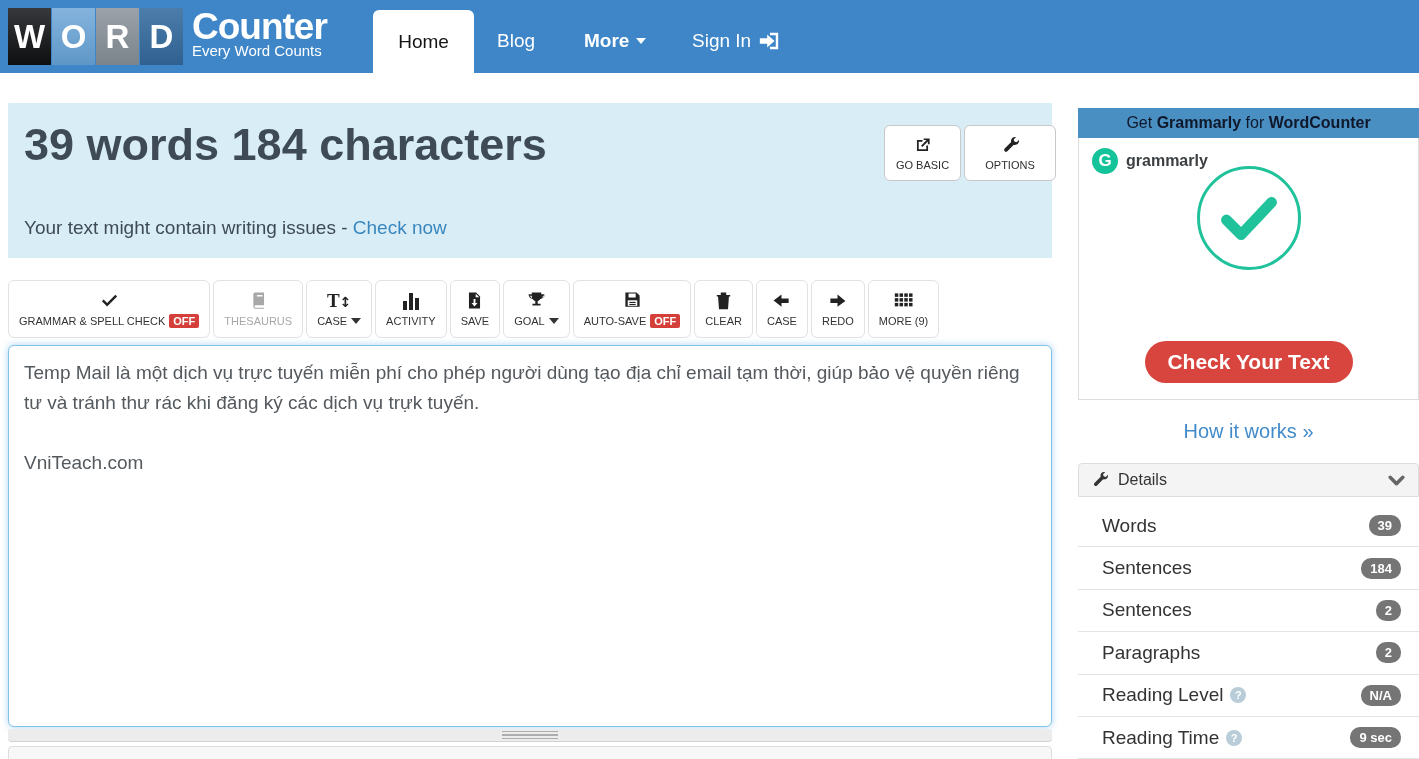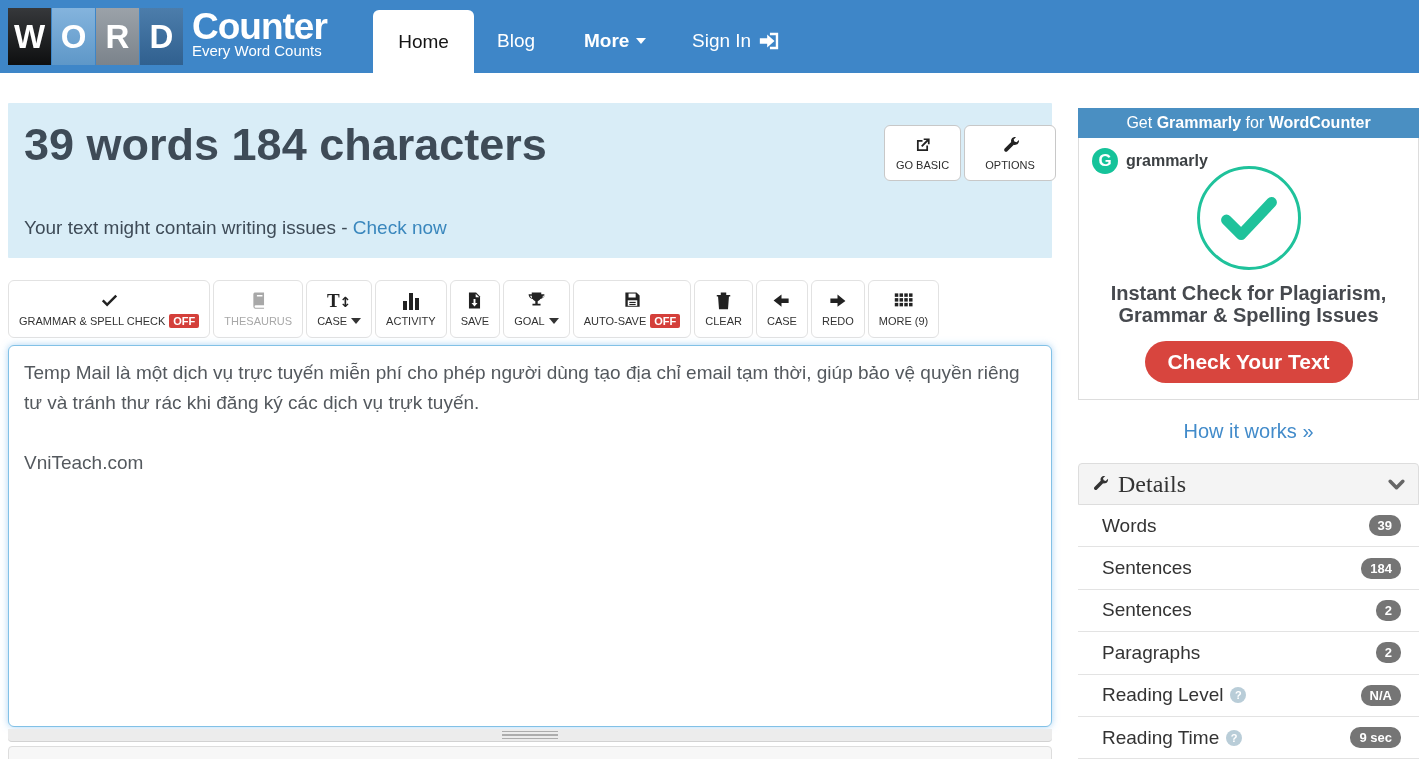--- a/index.html
+++ b/index.html
@@ -64,43 +64,43 @@
 
   .resize-strip { position:absolute; left:8px; top:729px; width:1044px; height:13px;
     background:#ececec; border-bottom:1px solid #d2d2d2; border-radius:0 0 4px 4px; cursor:row-resize; }
   .grip { width:56px; height:9px; margin:2px auto 0;
     background:repeating-linear-gradient(to bottom,#adadad 0 1.5px,transparent 1.5px 3.5px); }
   .bottom-panel { position:absolute; left:8px; top:746px; width:1044px; height:20px;
     background:#f7f7f7; border:1px solid #ddd; border-radius:4px 4px 0 0; }
 
   
   .ad-header { position:absolute; left:1078px; top:108px; width:341px; height:30px; background:#4a8fc2;
-    color:#ffffff; font-size:16px; display:flex; align-items:center; justify-content:center; }
+    color:#0f172a; font-size:16px; display:flex; align-items:center; justify-content:center; }
   .ad-header b { font-weight:bold; }
   .ad-body { position:absolute; left:1078px; top:138px; width:341px; height:262px; background:#fff;
     border:1px solid #ddd; border-top:none; cursor:pointer; }
   .g-logo-row { position:absolute; left:13px; top:10px; display:flex; align-items:center; gap:8px; }
   .g-circle { width:26px; height:26px; border-radius:50%; background:#15c39a; color:#fff;
     font-weight:bold; font-size:17px; display:flex; align-items:center; justify-content:center; }
   .g-name { font-size:16px; font-weight:bold; color:#3c4043; }
   .big-check { position:absolute; left:50%; transform:translateX(-50%); top:28px; width:104px;
     height:104px; border:3px solid #1fc29b; border-radius:50%; }
   .ad-headline { position:absolute; top:144px; width:100%; text-align:center; font-size:20px;
     font-weight:bold; color:#46494e; line-height:22px; }
   .ad-btn { position:absolute; top:203px; left:50%; transform:translateX(-50%); width:208px; height:42px;
     border-radius:21px; background:#d8453e; color:#fff; font-size:21px; font-weight:bold; border:none;
     display:flex; align-items:center; justify-content:center; cursor:pointer;
     font-family:"Liberation Sans", sans-serif; }
   .how-link { position:absolute; left:1078px; top:420px; width:341px; text-align:center;
     font-size:20px; color:#428bca; text-decoration:none; cursor:pointer; }
 
   
-  .details-header { position:absolute; left:1078px; top:463px; width:341px; height:42px;
+  .details-header { position:absolute; left:1078px; top:463px; width:341px; height:34px;
     background:#f4f4f4; border:1px solid #ddd; border-radius:4px 4px 0 0; display:flex;
-    align-items:center; padding:0 12px; gap:9px; font-size:24px; color:#333; cursor:pointer;font-family:Liberation Serif, serif; }
+    align-items:center; padding:0 12px; gap:9px; font-size:16px; color:#333; cursor:pointer; }
   .details-header svg.wrench { width:18px; height:18px; fill:#333; }
   .chev { margin-left:auto; width:19px; height:19px; }
   .details-rows { position:absolute; left:1078px; top:505px; width:341px; }
   .drow { height:42.4px; border-bottom:1px solid #e3e3e3; display:flex; align-items:center;
     padding:0 18px 0 24px; font-size:19px; color:#333; background:#fff; }
   .dbadge { margin-left:auto; background:#757575; color:#fff; font-size:13px; font-weight:bold;
     border-radius:10px; padding:3px 9px; }
   .help { width:16px; height:16px; border-radius:50%; background:#b9cdd8; color:#fff; font-size:11px;
     font-weight:bold; display:flex; align-items:center; justify-content:center; margin-left:7px; cursor:pointer; }
 </style>
@@ -308,24 +308,20 @@
   <div class="ad-body">
     <div class="g-logo-row">
       <span class="g-circle">G</span>
       <span class="g-name">grammarly</span>
     </div>
     <div class="big-check">
       <svg viewBox="0 0 100 100" width="98" height="98" fill="none" stroke="#1fc29b" stroke-width="11" stroke-linecap="round" stroke-linejoin="round">
           <path d="M27 52l15 15 31-33"></path>
         </svg>
     </div>
-    <div class="ad-headline">
-      <div>Instant Check for Plagiarism,</div>
-      <div>Grammar &amp; Spelling Issues</div>
-    </div>
     <button class="ad-btn">Check Your Text</button>
   </div>
   <a class="how-link">How it works »</a>
 
   <div class="details-header">
     <svg class="wrench" viewBox="0 0 24 24">
       <path d="M22.6 7.2c-.4 1.9-1.9 3.5-3.8 3.9-.9.2-1.8.2-2.6-.1L8 19.2c-.9.9-2.4.9-3.3 0-.9-.9-.9-2.4 0-3.3l8.2-8.2c-.3-.8-.3-1.7-.1-2.6.4-1.9 2-3.4 3.9-3.8.8-.2 1.6-.1 2.3 0L16 4.4l.9 2.7 2.7.9 3.1-3c.1.8.1 1.5-.1 2.2z"></path>
     </svg>
     <span>Details</span>
     <svg class="chev" viewBox="0 0 24 24" fill="none" stroke="#666" stroke-width="4.5" stroke-linecap="round" stroke-linejoin="round">

